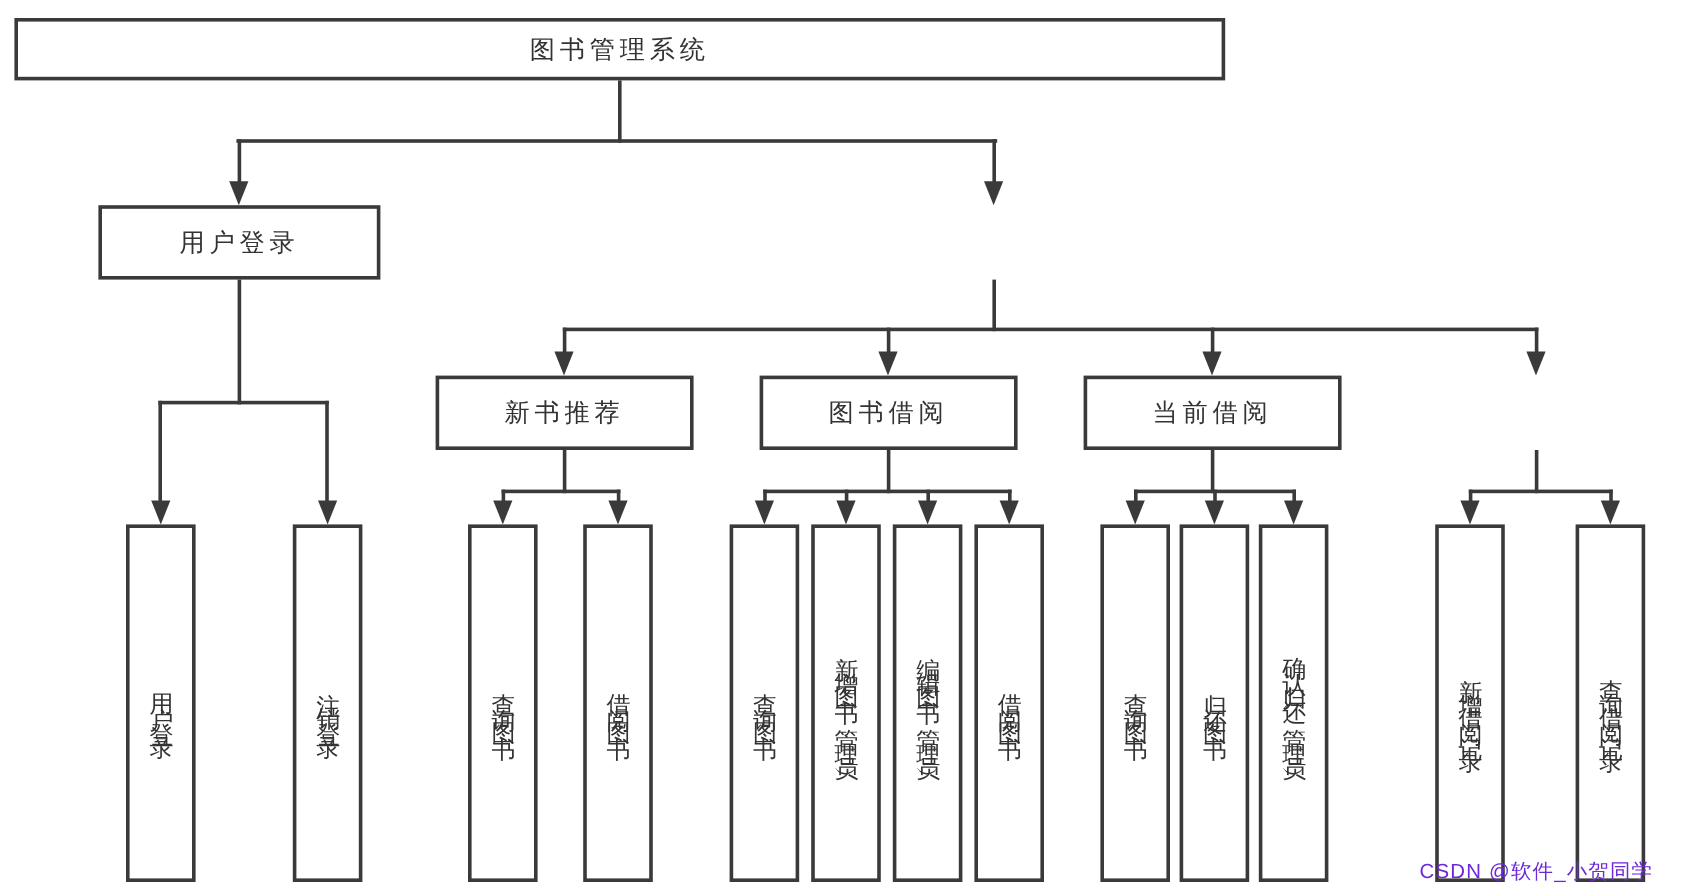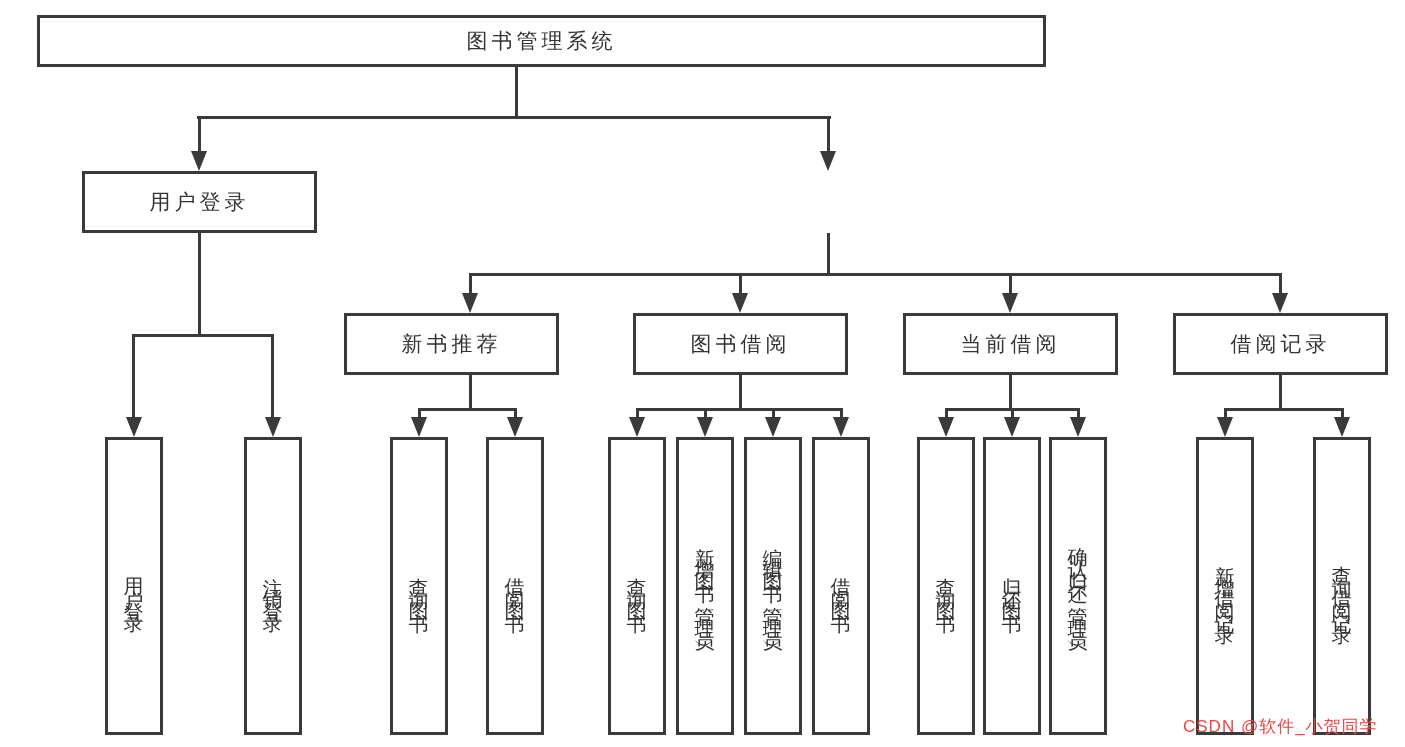--- a/index.html
+++ b/index.html
@@ -19,30 +19,30 @@
     color:#333333; white-space:nowrap;
   }
   .vline { position:absolute; width:3px; background:#3a3a3a; }
   .hline { position:absolute; height:3px; background:#3a3a3a; }
   .arrow {
     position:absolute; width:0; height:0;
     border-left:8px solid transparent; border-right:8px solid transparent;
     border-top:20px solid #3a3a3a;
   }
   .watermark {
-    position:absolute; left:1183px; top:715px; color:#ef4444;
+    position:absolute; left:1183px; top:715px; color:#6d28d9;
     font-size:17px; letter-spacing:1px; white-space:nowrap; z-index:5;
   }
 </style>
 </head>
 <body>
 
 <div class="stage">
 
-  <div class="box" style="left:12px; top:15px; width:1003px; height:46px;margin-left:25px;">
+  <div class="box" style="left:12px; top:15px; width:1003px; height:46px;">
     <span class="hlabel">图书管理系统</span>
   </div>
 
   <div class="vline" style="left:515px; top:67px; height:52px;"></div>
   <div class="hline" style="left:197px; top:116px; width:634px;"></div>
   <div class="vline" style="left:198px; top:116px; height:38px;"></div>
   <div class="vline" style="left:827px; top:116px; height:38px;"></div>
   <div class="arrow" style="left:191px; top:151px;"></div>
   <div class="arrow" style="left:820px; top:151px;"></div>
 
@@ -61,31 +61,28 @@
   <div class="hline" style="left:469px; top:273px; width:813px;"></div>
   <div class="vline" style="left:469px; top:273px; height:22px;"></div>
   <div class="vline" style="left:739px; top:273px; height:22px;"></div>
   <div class="vline" style="left:1009px; top:273px; height:22px;"></div>
   <div class="vline" style="left:1279px; top:273px; height:22px;"></div>
   <div class="arrow" style="left:462px; top:293px;"></div>
   <div class="arrow" style="left:732px; top:293px;"></div>
   <div class="arrow" style="left:1002px; top:293px;"></div>
   <div class="arrow" style="left:1272px; top:293px;"></div>
 
-  <div class="box" style="left:344px; top:313px; width:209px; height:56px;">
+  <div class="box" style="left:363px; top:313px; width:209px; height:56px;">
     <span class="hlabel">新书推荐</span>
   </div>
   <div class="box" style="left:903px; top:313px; width:209px; height:56px;">
     <span class="hlabel">当前借阅</span>
   </div>
   <div class="box" style="left:633px; top:313px; width:209px; height:56px;">
     <span class="hlabel">图书借阅</span>
-  </div>
-  <div class="box" style="left:1173px; top:313px; width:209px; height:56px;">
-    <span class="hlabel">借阅记录</span>
   </div>
 
   <div class="vline" style="left:469px; top:375px; height:36px;"></div>
   <div class="hline" style="left:418px; top:408px; width:99px;"></div>
   <div class="vline" style="left:418px; top:408px; height:11px;"></div>
   <div class="vline" style="left:514px; top:408px; height:11px;"></div>
   <div class="arrow" style="left:411px; top:417px;"></div>
   <div class="arrow" style="left:507px; top:417px;"></div>
 
   <div class="vline" style="left:739px; top:375px; height:36px;"></div>

